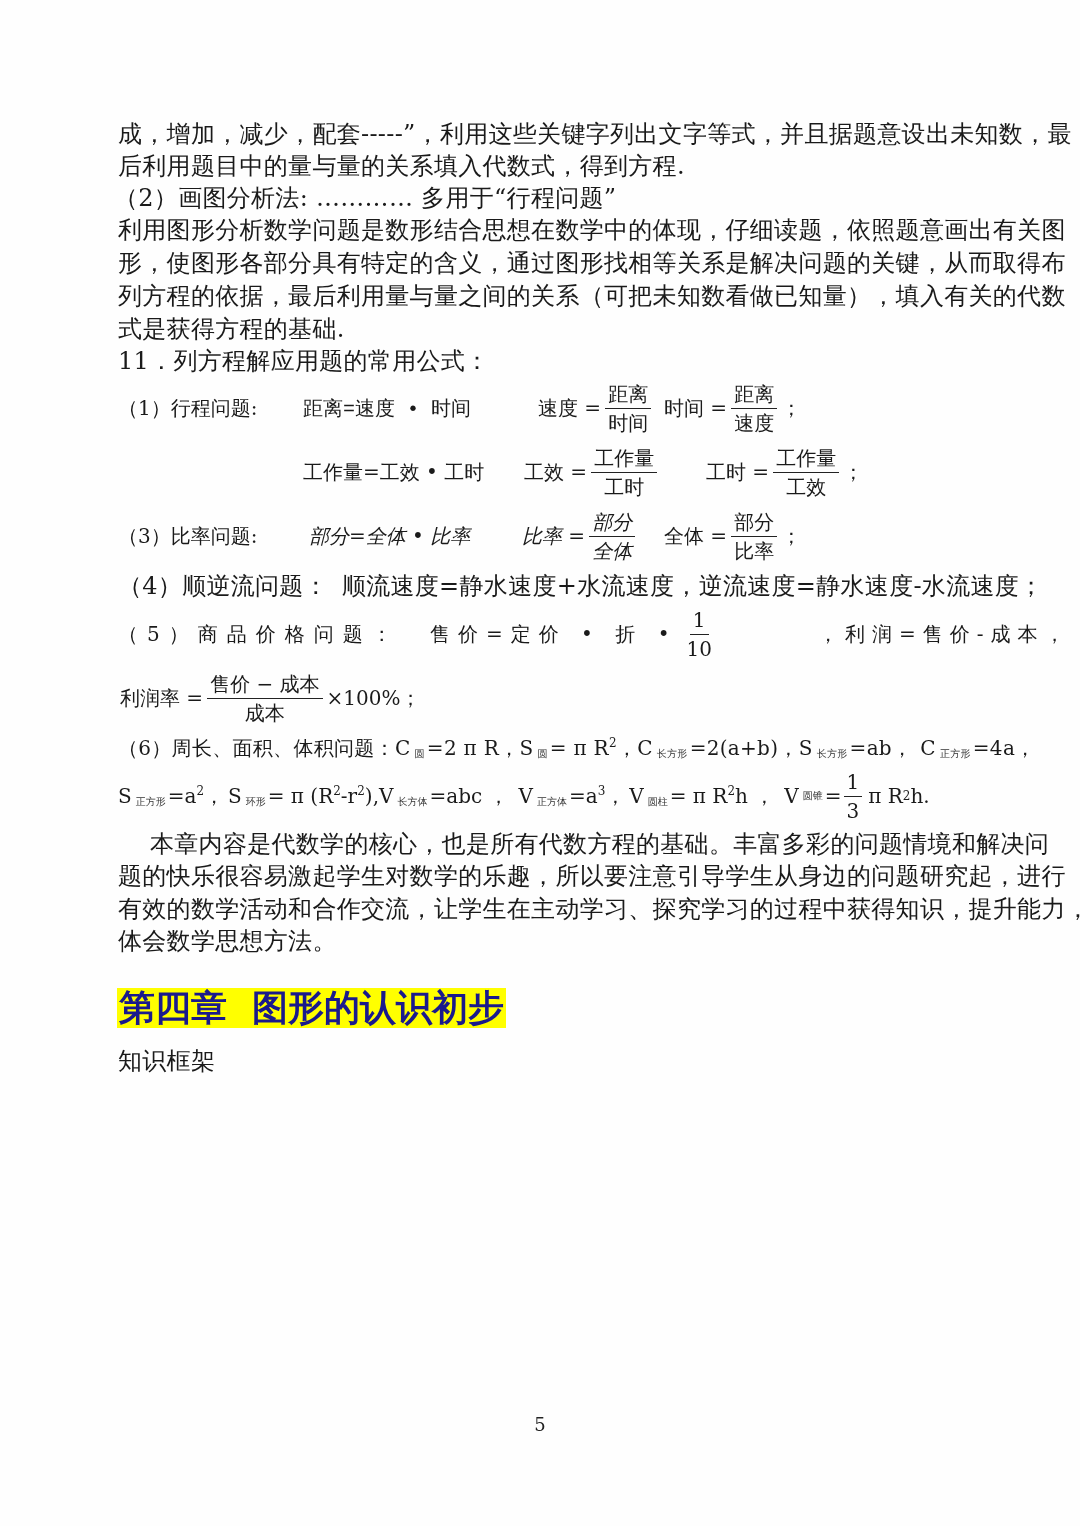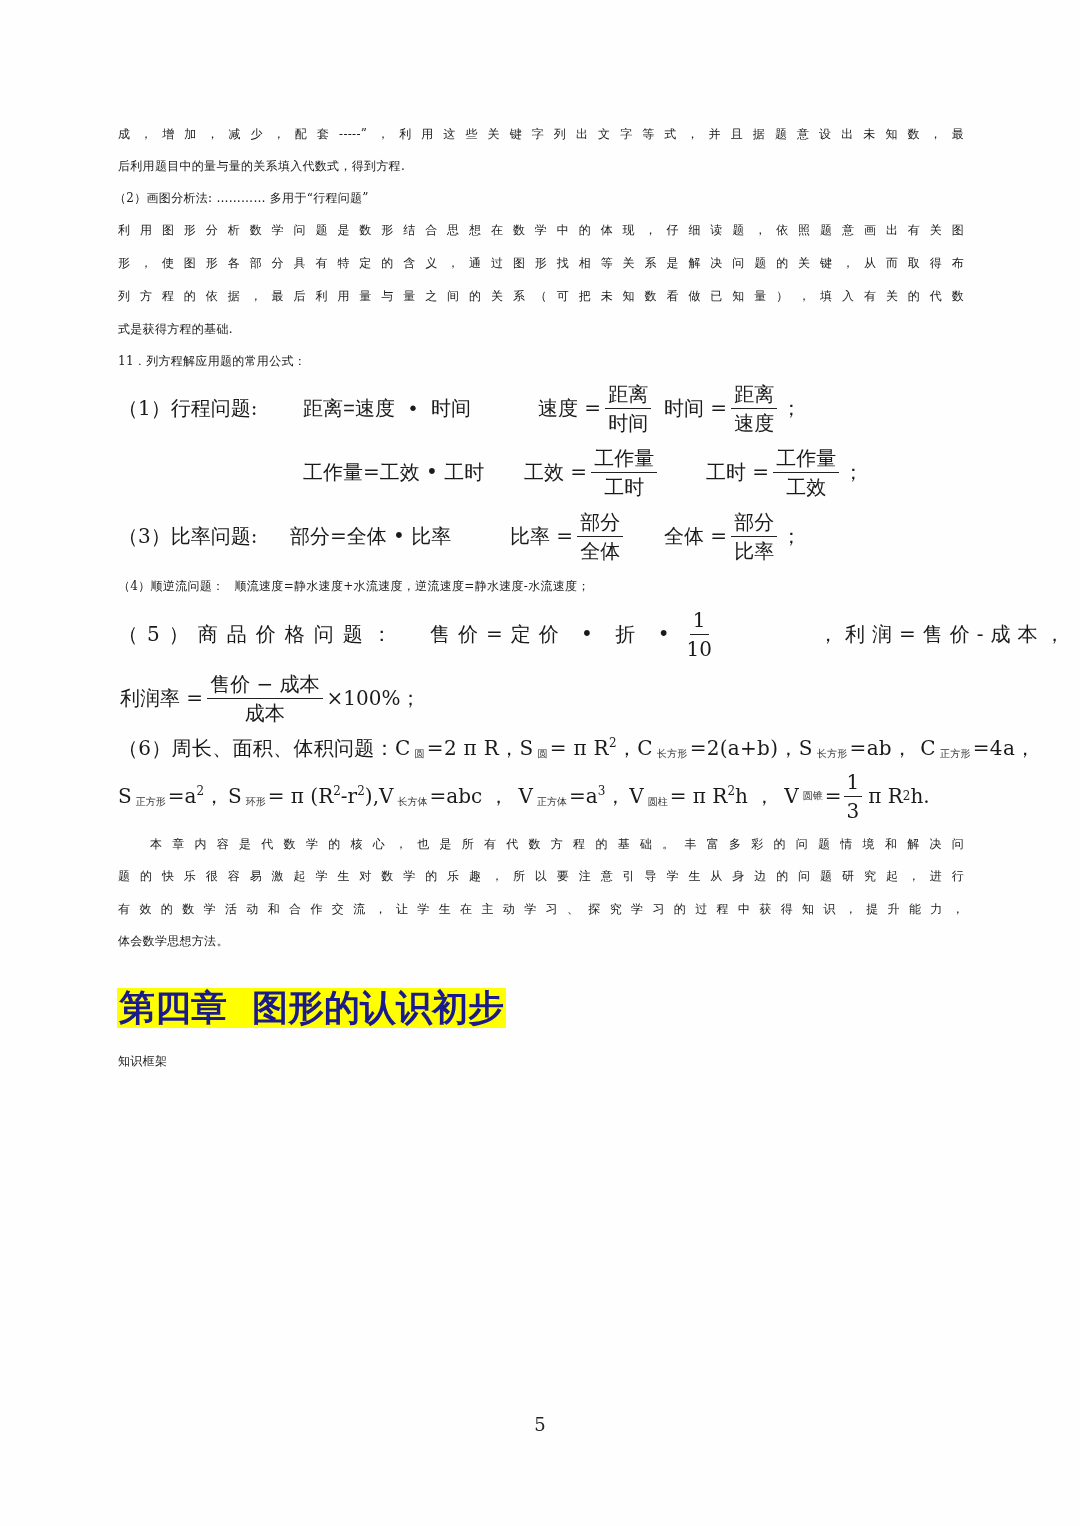--- a/index.html
+++ b/index.html
@@ -18,21 +18,21 @@
     .page {
       position: absolute;
       left: 0; top: 0;
       width: 1080px;
       height: 1526px;
       background: #fefefe;
     }
     .line {
       position: absolute;
       left: 118px;
-      font-size: 12px;
+      font-size: 24px;
       line-height: 32px;
       white-space: nowrap;
       letter-spacing: 0.3px;
     }
     .justify {
       width: 846px;
       text-align: justify;
       text-align-last: justify;
     }
     .formula-row {
@@ -154,22 +154,22 @@
       <span class="frac">
         <span class="num">工作量</span>
         <span class="den">工效</span>
       </span>
       <span>；</span>
     </div>
   </div>
 
   <div class="formula-row" style="top:504px; width:860px;">
     <div class="seg" style="left:0;text-align:center;">（3）比率问题:</div>
-    <div class="seg" style="left:172px;">部分=全体 • 比率</div>
-    <div class="seg" style="left:392px;">
+    <div class="seg" style="left:191px;font-style:italic;">部分=全体 • 比率</div>
+    <div class="seg" style="left:404px;font-style:italic;">
       <span>比率 =</span>
       <span class="frac">
         <span class="num">部分</span>
         <span class="den">全体</span>
       </span>
     </div>
     <div class="seg" style="left:546px;">
       <span>全体 =</span>
       <span class="frac">
         <span class="num">部分</span>

